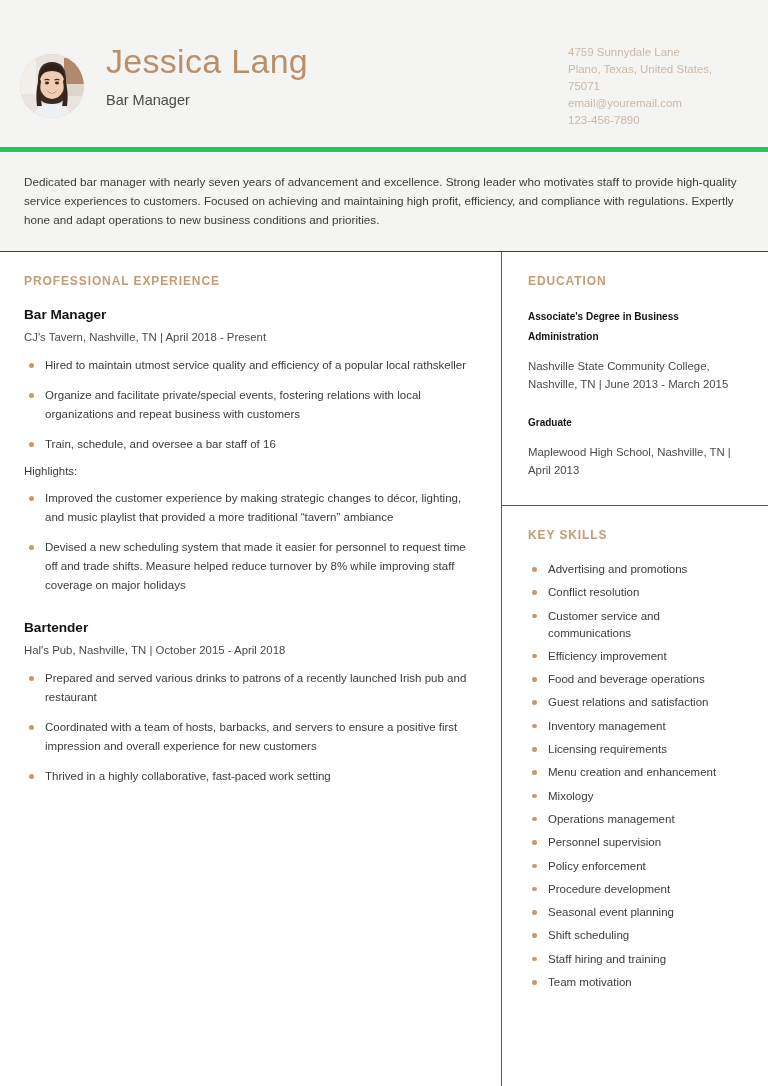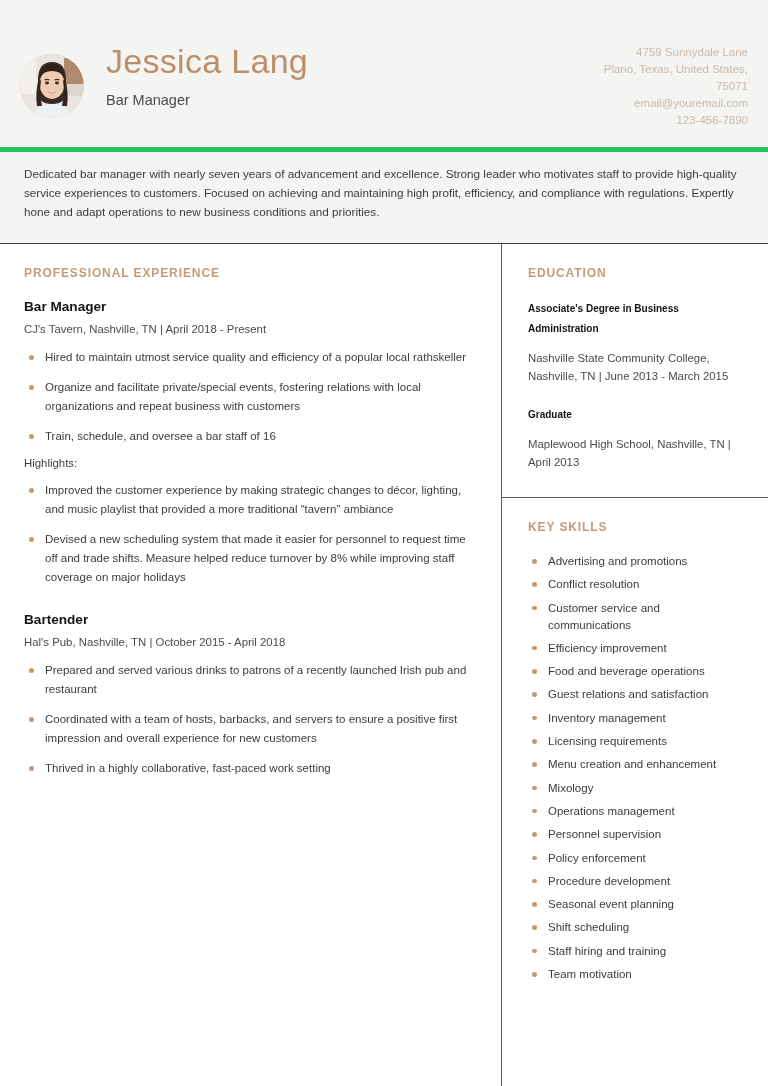--- a/index.html
+++ b/index.html
@@ -64,34 +64,34 @@
   #job-title {
     margin-top: 11px;
     font-size: 14.5px;
     color: #4a4a4a;
     font-weight: 400;
   }
 
   #contact {
     flex: 0 0 auto;
     width: 180px;
-    text-align: right;
+    text-align: left;
     padding-top: 4px;
   }
   #contact div {
     font-size: 11.5px;
     line-height: 17px;
     color: #cbb9a6;
   }
 
   
   #summary {
     background: #f4f4f3;
     border-bottom: 1.5px solid #3d3d3d;
-    padding: 12px 24px 22px 24px;
+    padding: 20px 24px 22px 24px;
   }
   #summary p {
     font-size: 11.7px;
     line-height: 19px;
     color: #3c3c3c;
   }
 
   
   #body {
     display: flex;

